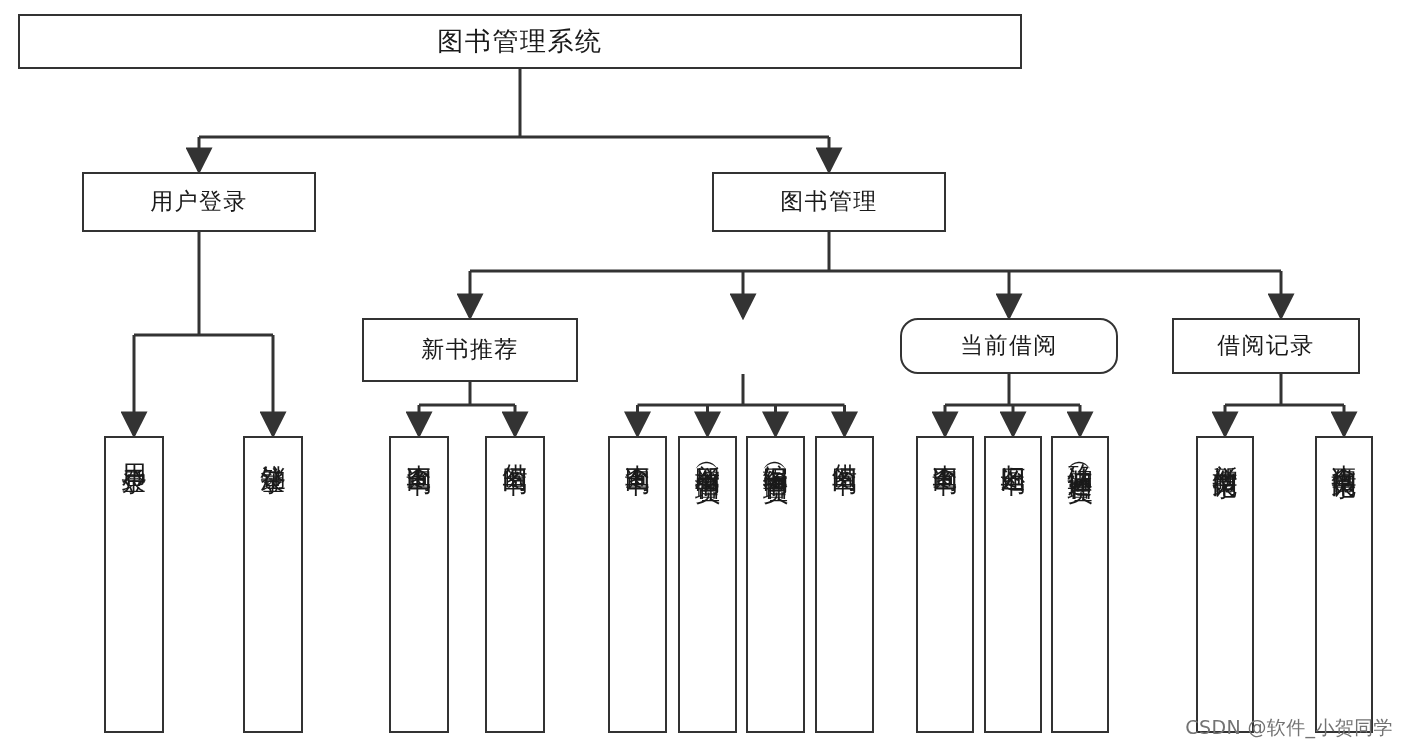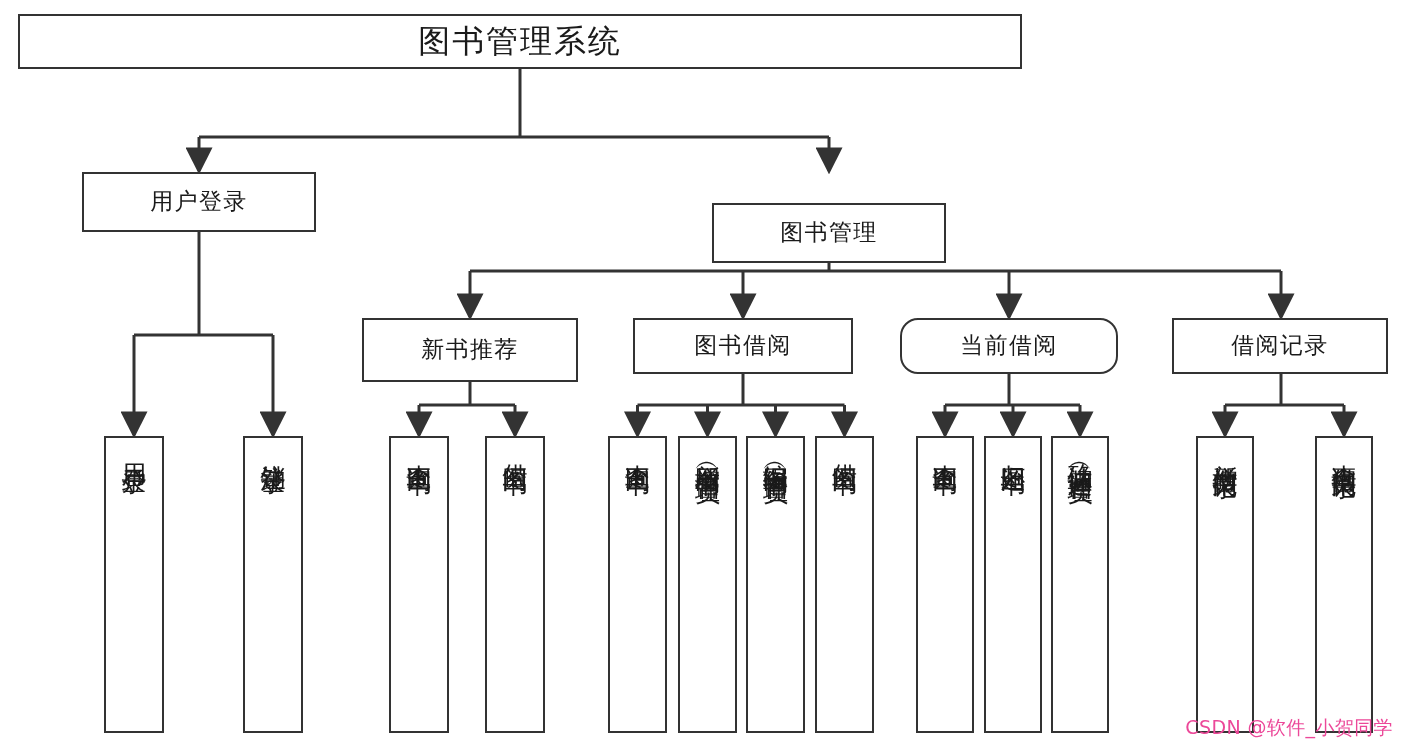--- a/index.html
+++ b/index.html
@@ -52,27 +52,27 @@
     justify-content: center;
   }
   .node.vertical .label {
     writing-mode: vertical-rl;
     text-orientation: upright;
     font-size: 25px;
     line-height: 1.0;
     letter-spacing: 0.10em;
     white-space: nowrap;
   }
-  .node.root .label { font-size: 32px; }
+  .node.root .label { font-size: 26px; }
   #watermark {
     position: absolute;
     right: 12px;
     bottom: 6px;
     font-size: 19px;
-    color: #ec4899;
+    color: #737373;
     letter-spacing: 0.02em;
     white-space: nowrap;
     user-select: none;
   }
 </style>
 </head>
 <body>
 
 <div id="diagram-root">
 
@@ -119,34 +119,31 @@
       </g>
   </svg>
 
   <div class="node root horizontal" style="left: 18px; top: 14px; width: 1004px; height: 55px;">
     <span class="label">图书管理系统</span>
   </div>
 
   <div class="node horizontal" style="left: 82px; top: 172px; width: 234px; height: 60px;">
     <span class="label">用户登录</span>
   </div>
-  <div class="node horizontal" style="left: 712px; top: 172px; width: 234px; height: 60px; margin-top: 31px;">
+  <div class="node horizontal" style="left: 712px; top: 172px; width: 234px; height: 60px;">
     <span class="label">图书管理</span>
   </div>
 
   <div class="node horizontal" style="left: 362px; top: 318px; width: 216px; height: 64px;">
     <span class="label">新书推荐</span>
   </div>
-  <div class="node horizontal" style="left: 633px; top: 318px; width: 220px; height: 56px;">
-    <span class="label">图书借阅</span>
-  </div>
   <div class="node horizontal" style="left: 900px; top: 318px; width: 218px; height: 56px; border-radius: 18px;">
     <span class="label">当前借阅</span>
   </div>
-  <div class="node horizontal" style="left: 1172px; top: 318px; width: 216px; height: 56px;">
+  <div class="node horizontal" style="left: 1172px; top: 318px; width: 188px; height: 56px;">
     <span class="label">借阅记录</span>
   </div>
 
   <div class="node vertical" style="left: 104px; top: 436px; width: 60px; height: 297px;">
     <span class="label">用户登录</span>
   </div>
   <div class="node vertical" style="left: 243px; top: 436px; width: 60px; height: 297px;">
     <span class="label">注销登录</span>
   </div>
   <div class="node vertical" style="left: 389px; top: 436px; width: 60px; height: 297px;">

